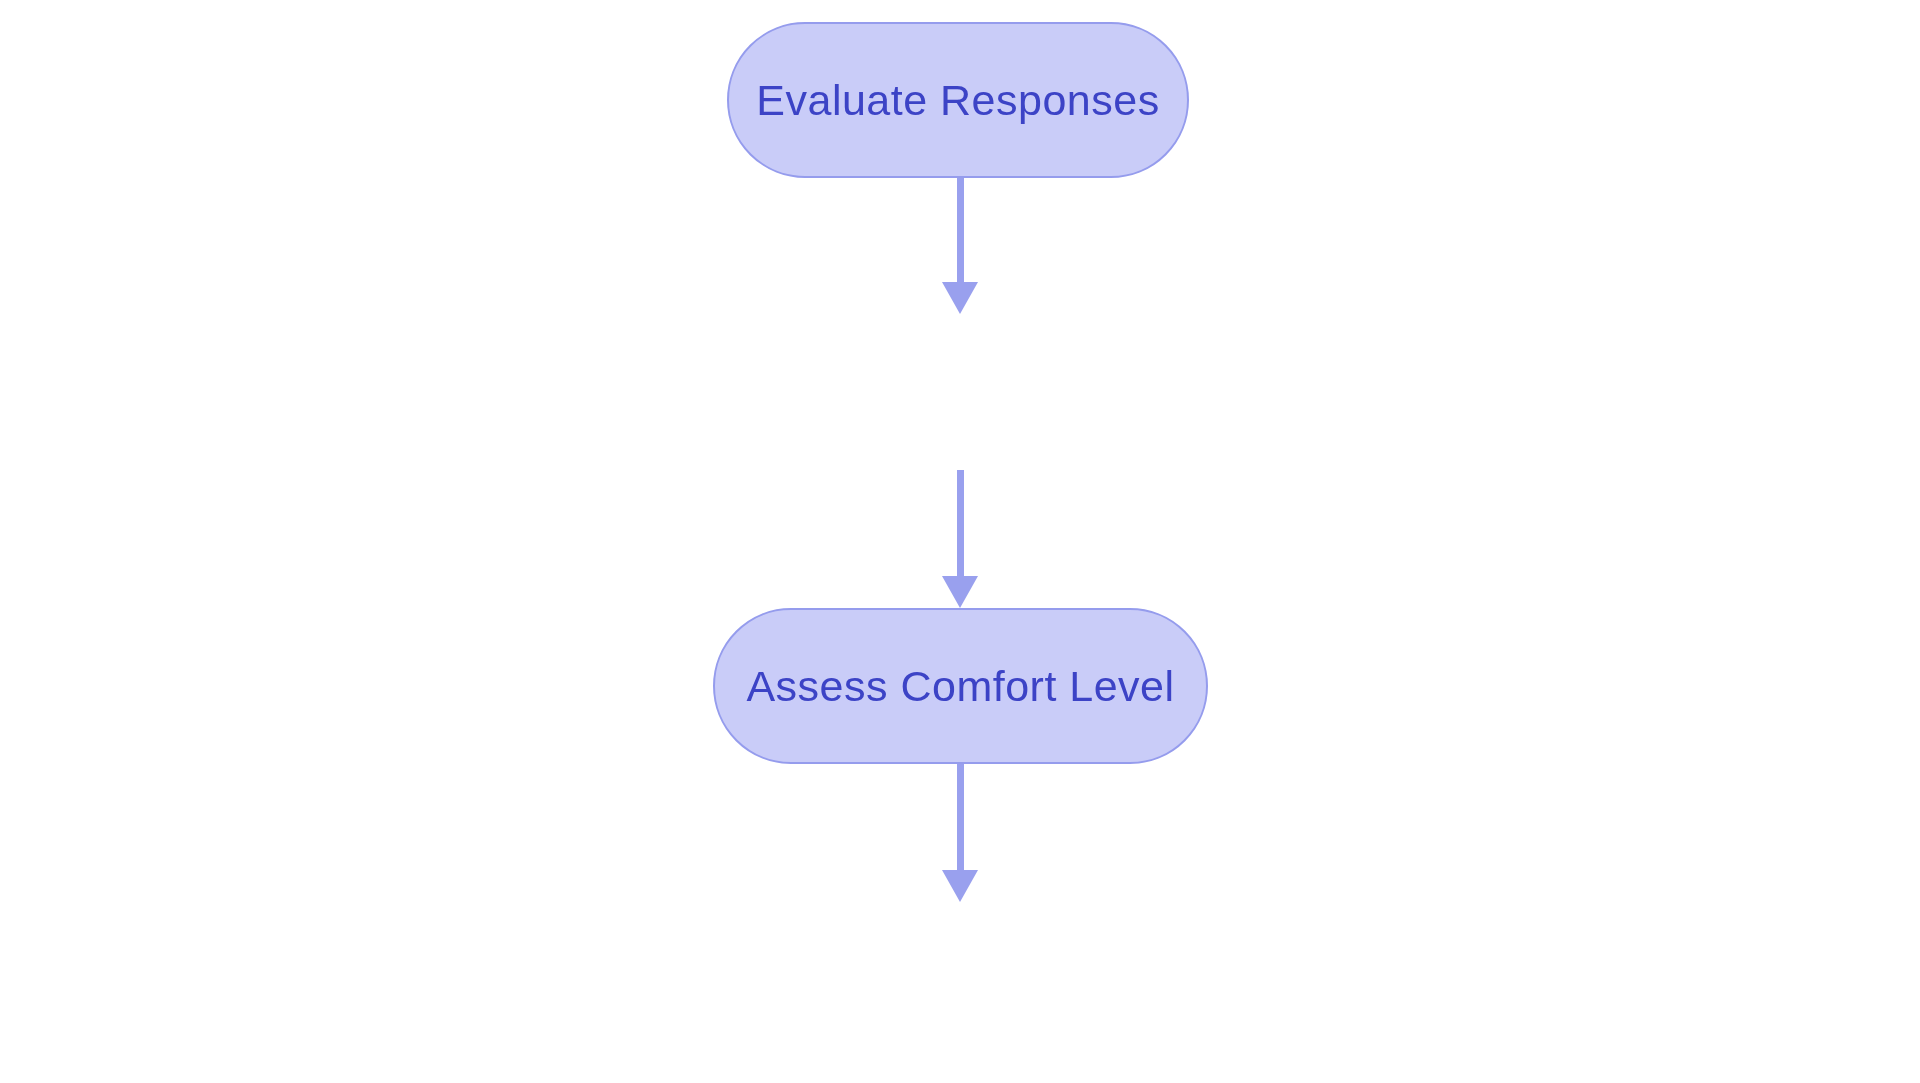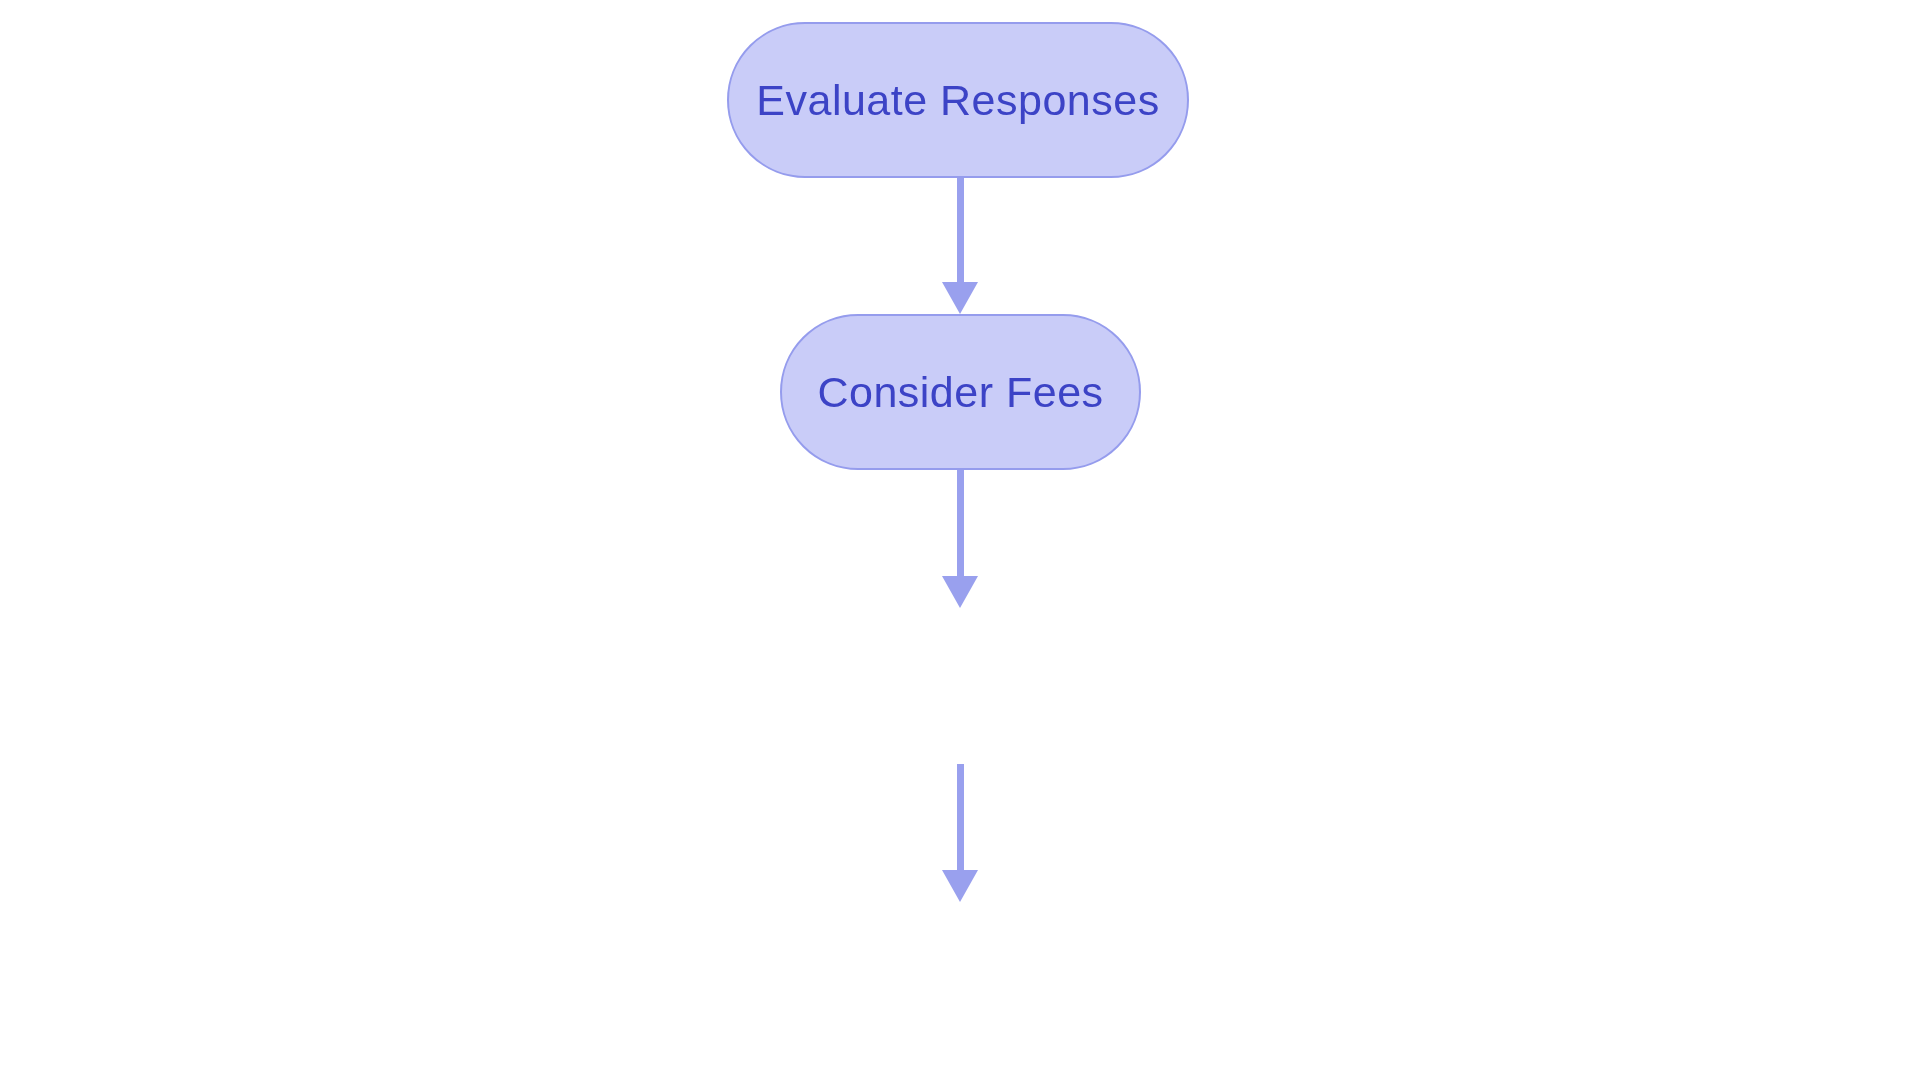--- a/index.html
+++ b/index.html
@@ -74,29 +74,29 @@
 
   <div class="flow-node node-1">
     <span>Evaluate Responses</span>
   </div>
 
   <div class="flow-arrow arrow-1">
     <div class="arrow-shaft"></div>
     <div class="arrow-head"></div>
   </div>
 
-  <div class="flow-node node-2">
-    <span>Consider Fees</span>
-  </div>
 
   <div class="flow-arrow arrow-2">
     <div class="arrow-shaft"></div>
     <div class="arrow-head"></div>
   </div>
 
+  <div class="flow-node node-3">
+    <span>Assess Comfort Level</span>
+  </div>
 
   <div class="flow-arrow arrow-3">
     <div class="arrow-shaft"></div>
     <div class="arrow-head"></div>
   </div>
 
 
 </div>
 
 </body></html>

